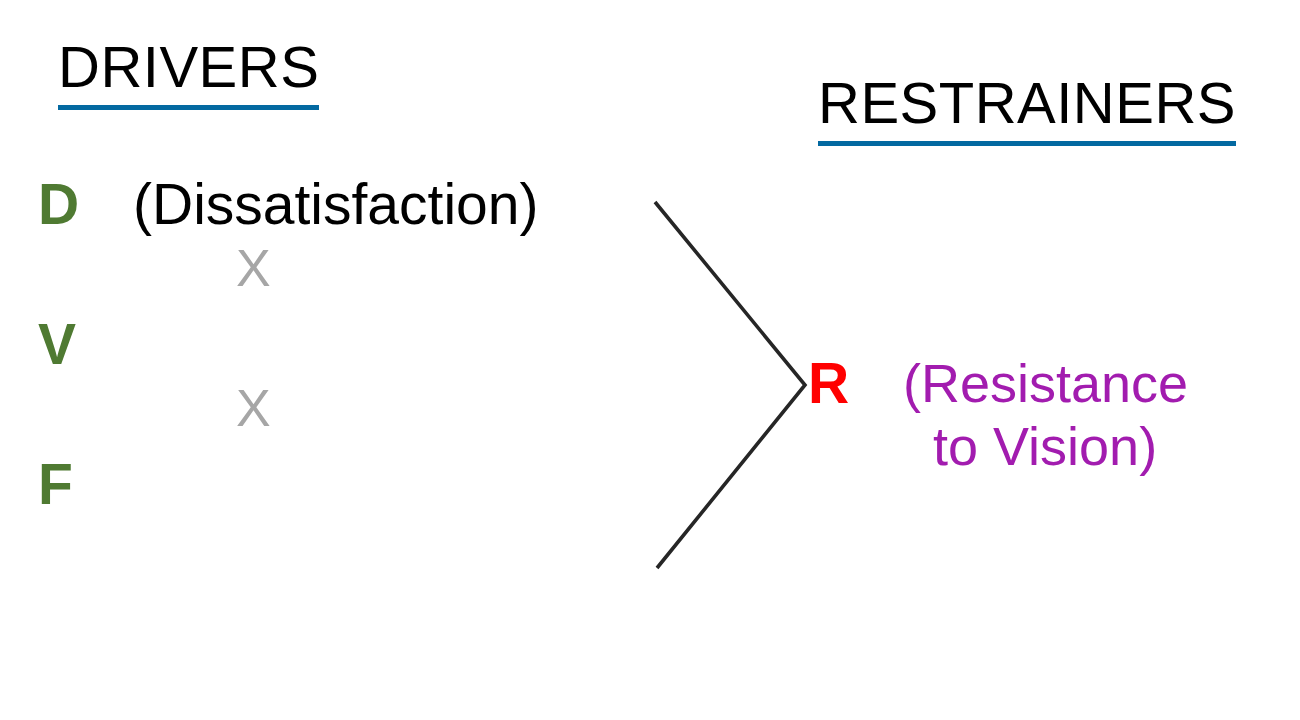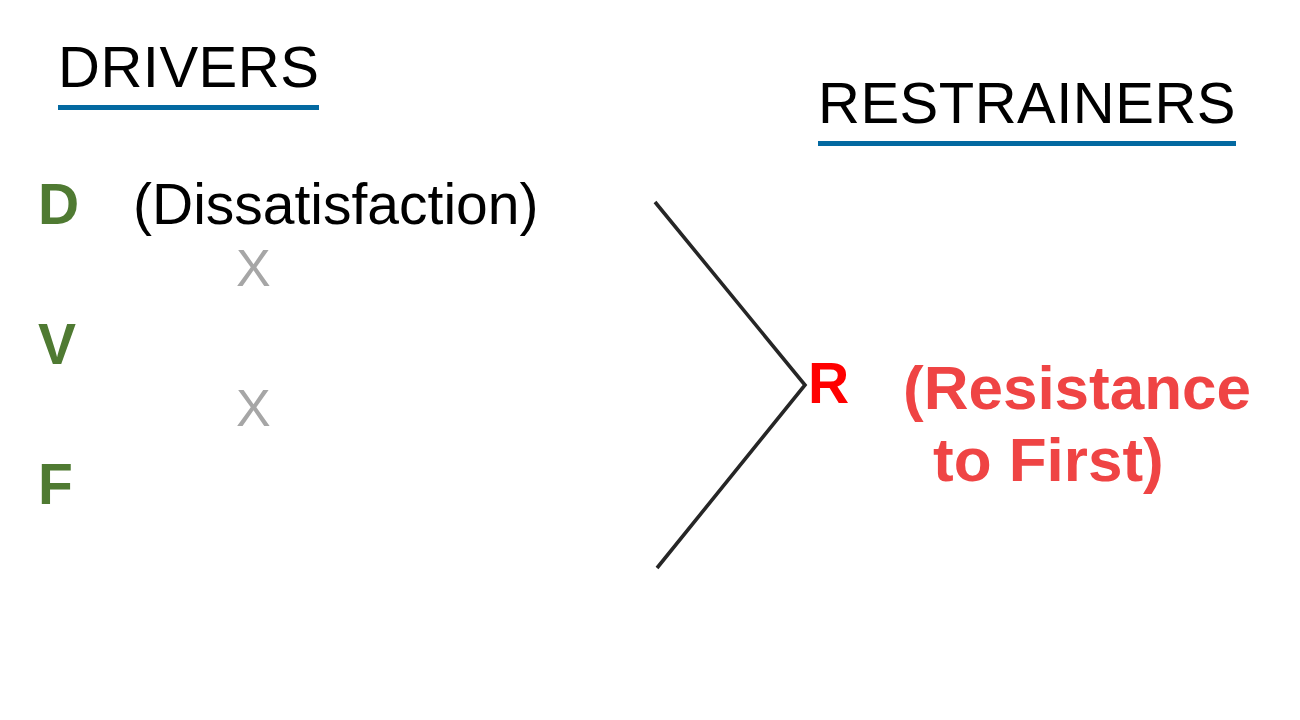--- a/index.html
+++ b/index.html
@@ -110,24 +110,24 @@
     top: 3px;
     font-size: 57px;
     line-height: 1;
     font-weight: 700;
     color: #ff0000;
   }
   #restrainer-label {
     position: absolute;
     left: 95px;
     top: 0;
-    font-size: 62px;
+    font-size: 54px;
     line-height: 1.16;
-    font-weight: 700;
-    color: #ef4444;
+    font-weight: 400;
+    color: #a21caf;
     white-space: nowrap;
   }
   #restrainer-label .line2 {
     display: block;
     padding-left: 30px;
   }
 </style>
 </head>
 <body>
 
@@ -167,17 +167,17 @@
   </div>
 
   <svg id="chevron" viewBox="0 0 220 410">
     <polyline id="chevron-path" points="25,22 175,205 27,388" fill="none" stroke="#262626" stroke-width="3.6" stroke-linecap="butt" stroke-linejoin="miter"></polyline>
   </svg>
 
   <div id="restrainer-block">
     <span id="restrainer-letter" style="color: rgb(255, 0, 0);">R</span>
     <span id="restrainer-label">
       <span class="line1">(Resistance</span>
-      <span class="line2">to First)</span>
+      <span class="line2">to Vision)</span>
     </span>
   </div>
 
 </div>
 
 </body></html>

